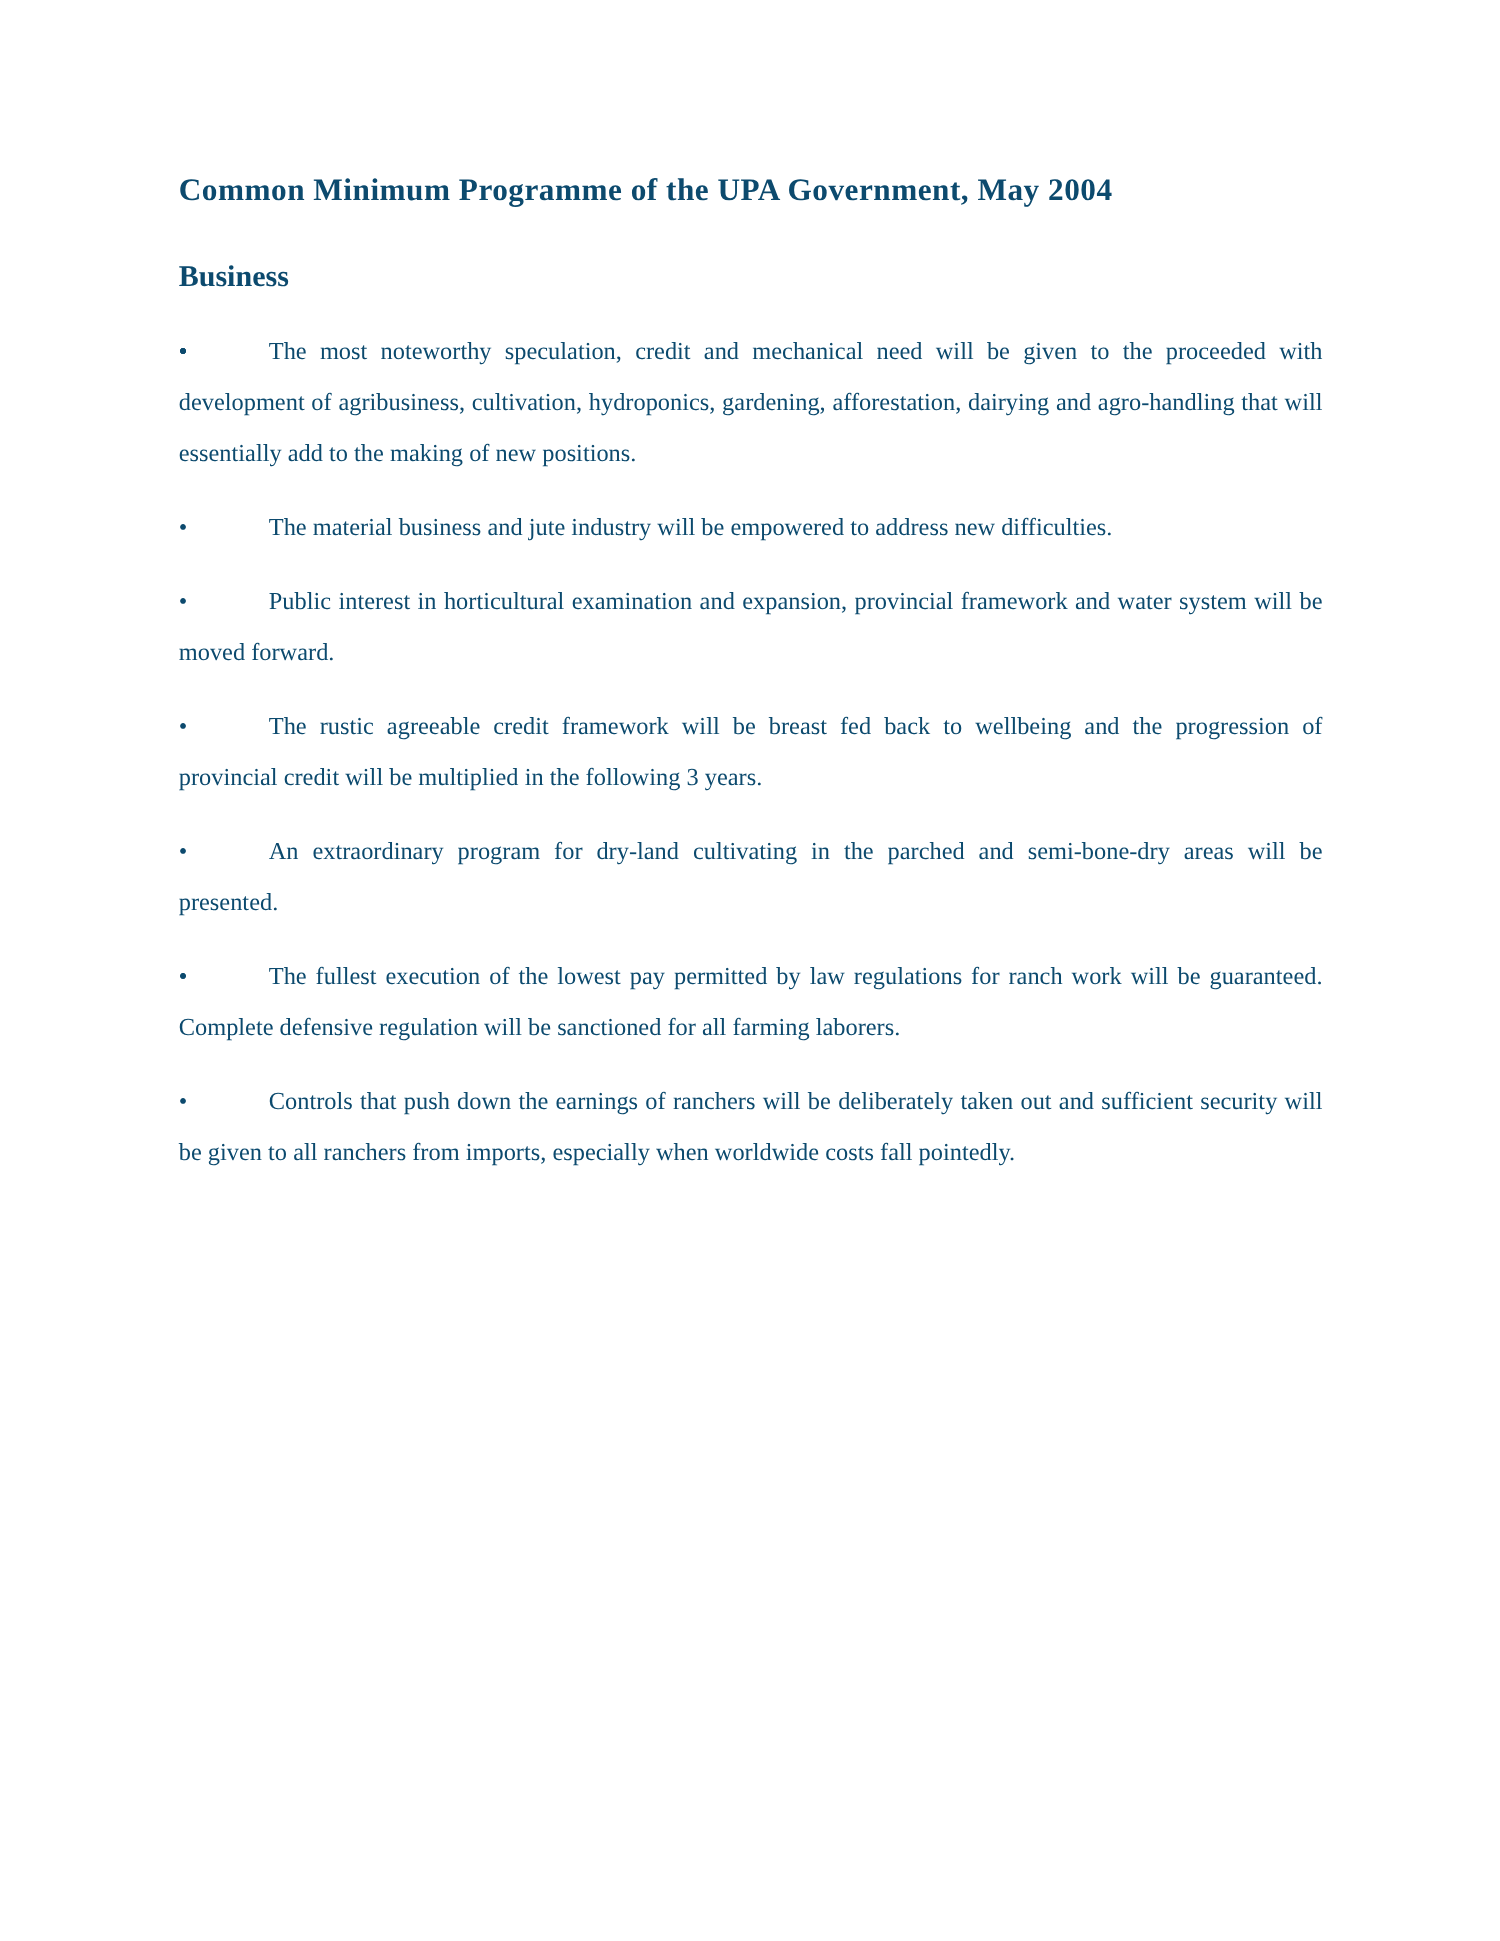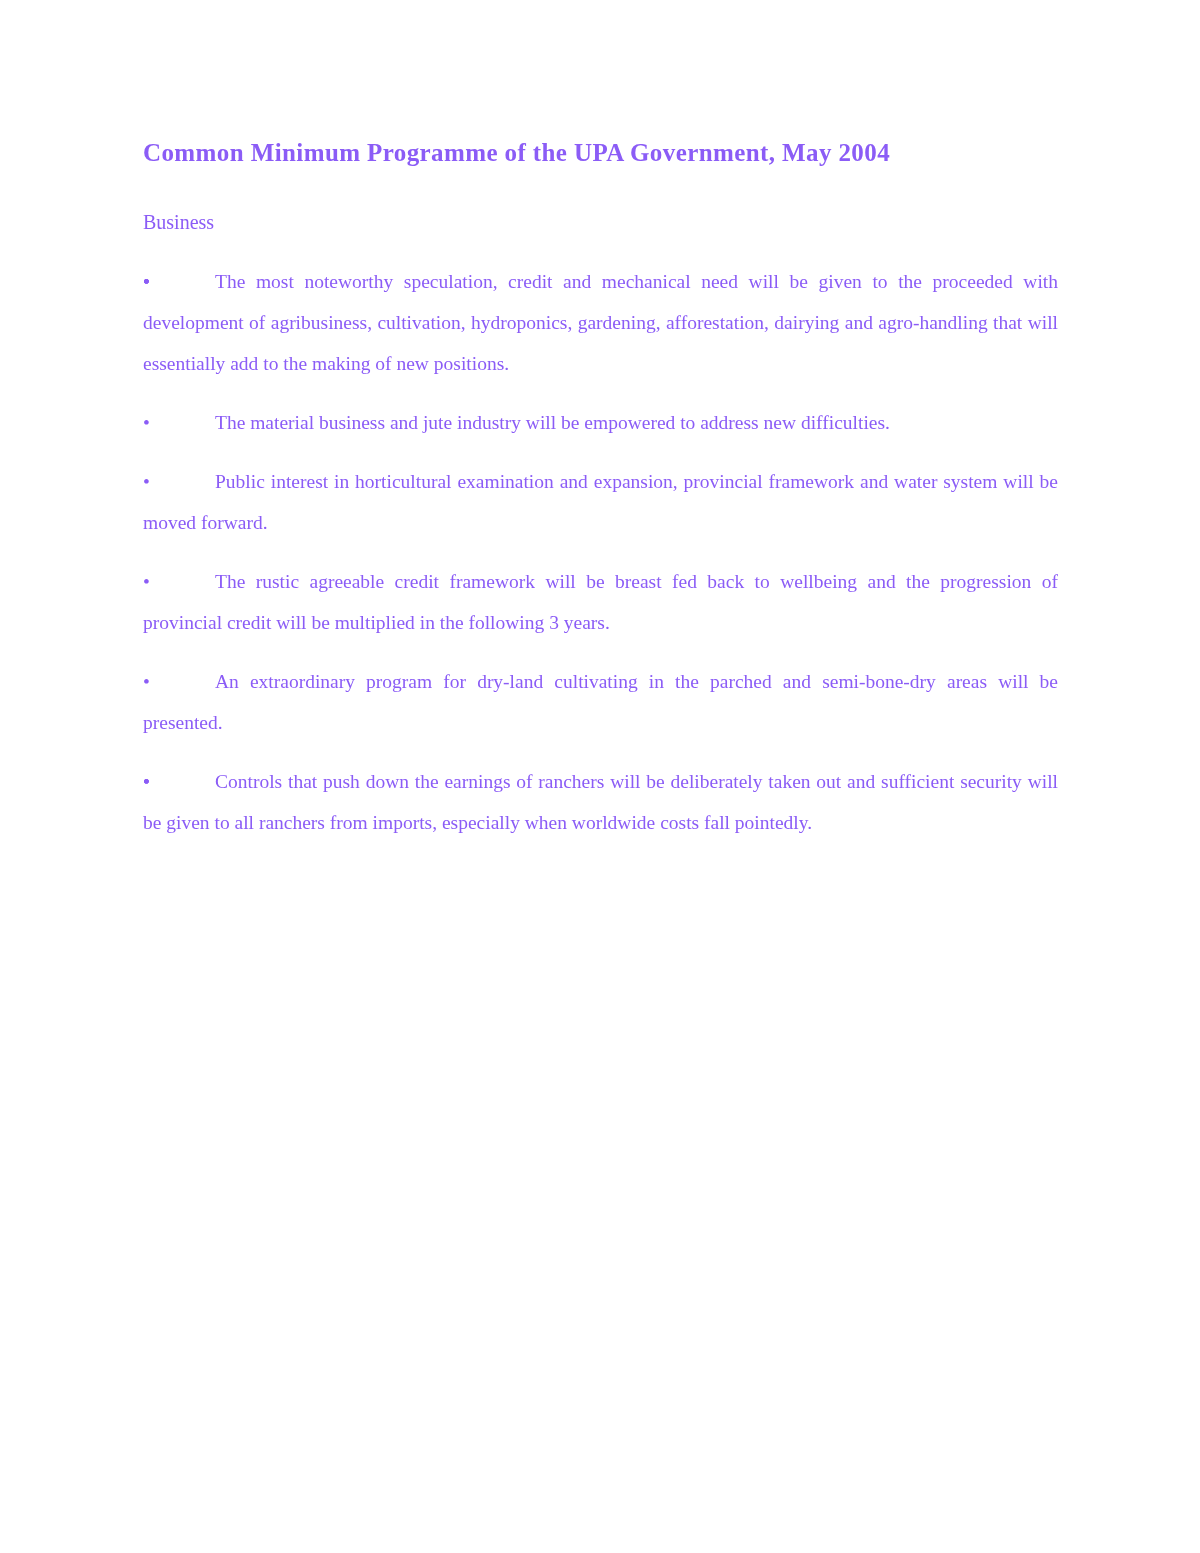--- a/index.html
+++ b/index.html
@@ -7,32 +7,32 @@
     padding: 0;
     background: #ffffff;
   }
   .page {
     width: 1200px;
     height: 1553px;
     box-sizing: border-box;
     background: #ffffff;
     padding: 138px 142px 60px 143px;
     font-family: "Liberation Serif", serif;
-    color: #8b5cf6;
+    color: #0c4a6e;
   }
   .doc-title {
     font-size: 25px;
     font-weight: bold;
     line-height: 1.2;
     letter-spacing: 0.4px;
     margin: 0 0 34px 0;
   }
   .section-heading {
-    font-size: 20px;
-    font-weight: normal;
+    font-size: 24px;
+    font-weight: bold;
     line-height: 41px;
     margin: 0 0 18px 0;
   }
   .bullet-para {
     position: relative;
     font-size: 19.5px;
     line-height: 41px;
     text-align: justify;
     text-indent: 72px;
     margin: 0 0 18px 0;
@@ -68,18 +68,18 @@
   <section>
 
     <p class="bullet-para"><span class="bullet-char">•</span><span>Public interest in horticultural examination and expansion, provincial framework and water system will be moved forward.</span></p>
 
     <p class="bullet-para"><span class="bullet-char">•</span><span>The rustic agreeable credit framework will be breast fed back to wellbeing and the progression of provincial credit will be multiplied in the following 3 years.</span></p>
 
     <p class="bullet-para"><span class="bullet-char">•</span><span>An extraordinary program for dry-land cultivating in the parched and semi-bone-dry areas will be presented.</span></p>
 
     <p class="bullet-para"><span class="bullet-char">•</span></p>
 
-    <p class="bullet-para"><span class="bullet-char">•</span></p>
+    <p class="bullet-para"><span class="bullet-char">•</span><span>The fullest execution of the lowest pay permitted by law regulations for ranch work will be guaranteed. Complete defensive regulation will be sanctioned for all farming laborers.</span></p>
 
     <p class="bullet-para"><span class="bullet-char">•</span><span>Controls that push down the earnings of ranchers will be deliberately taken out and sufficient security will be given to all ranchers from imports, especially when worldwide costs fall pointedly.</span></p>
   </section>
 
 </div>
 
 </body></html>

